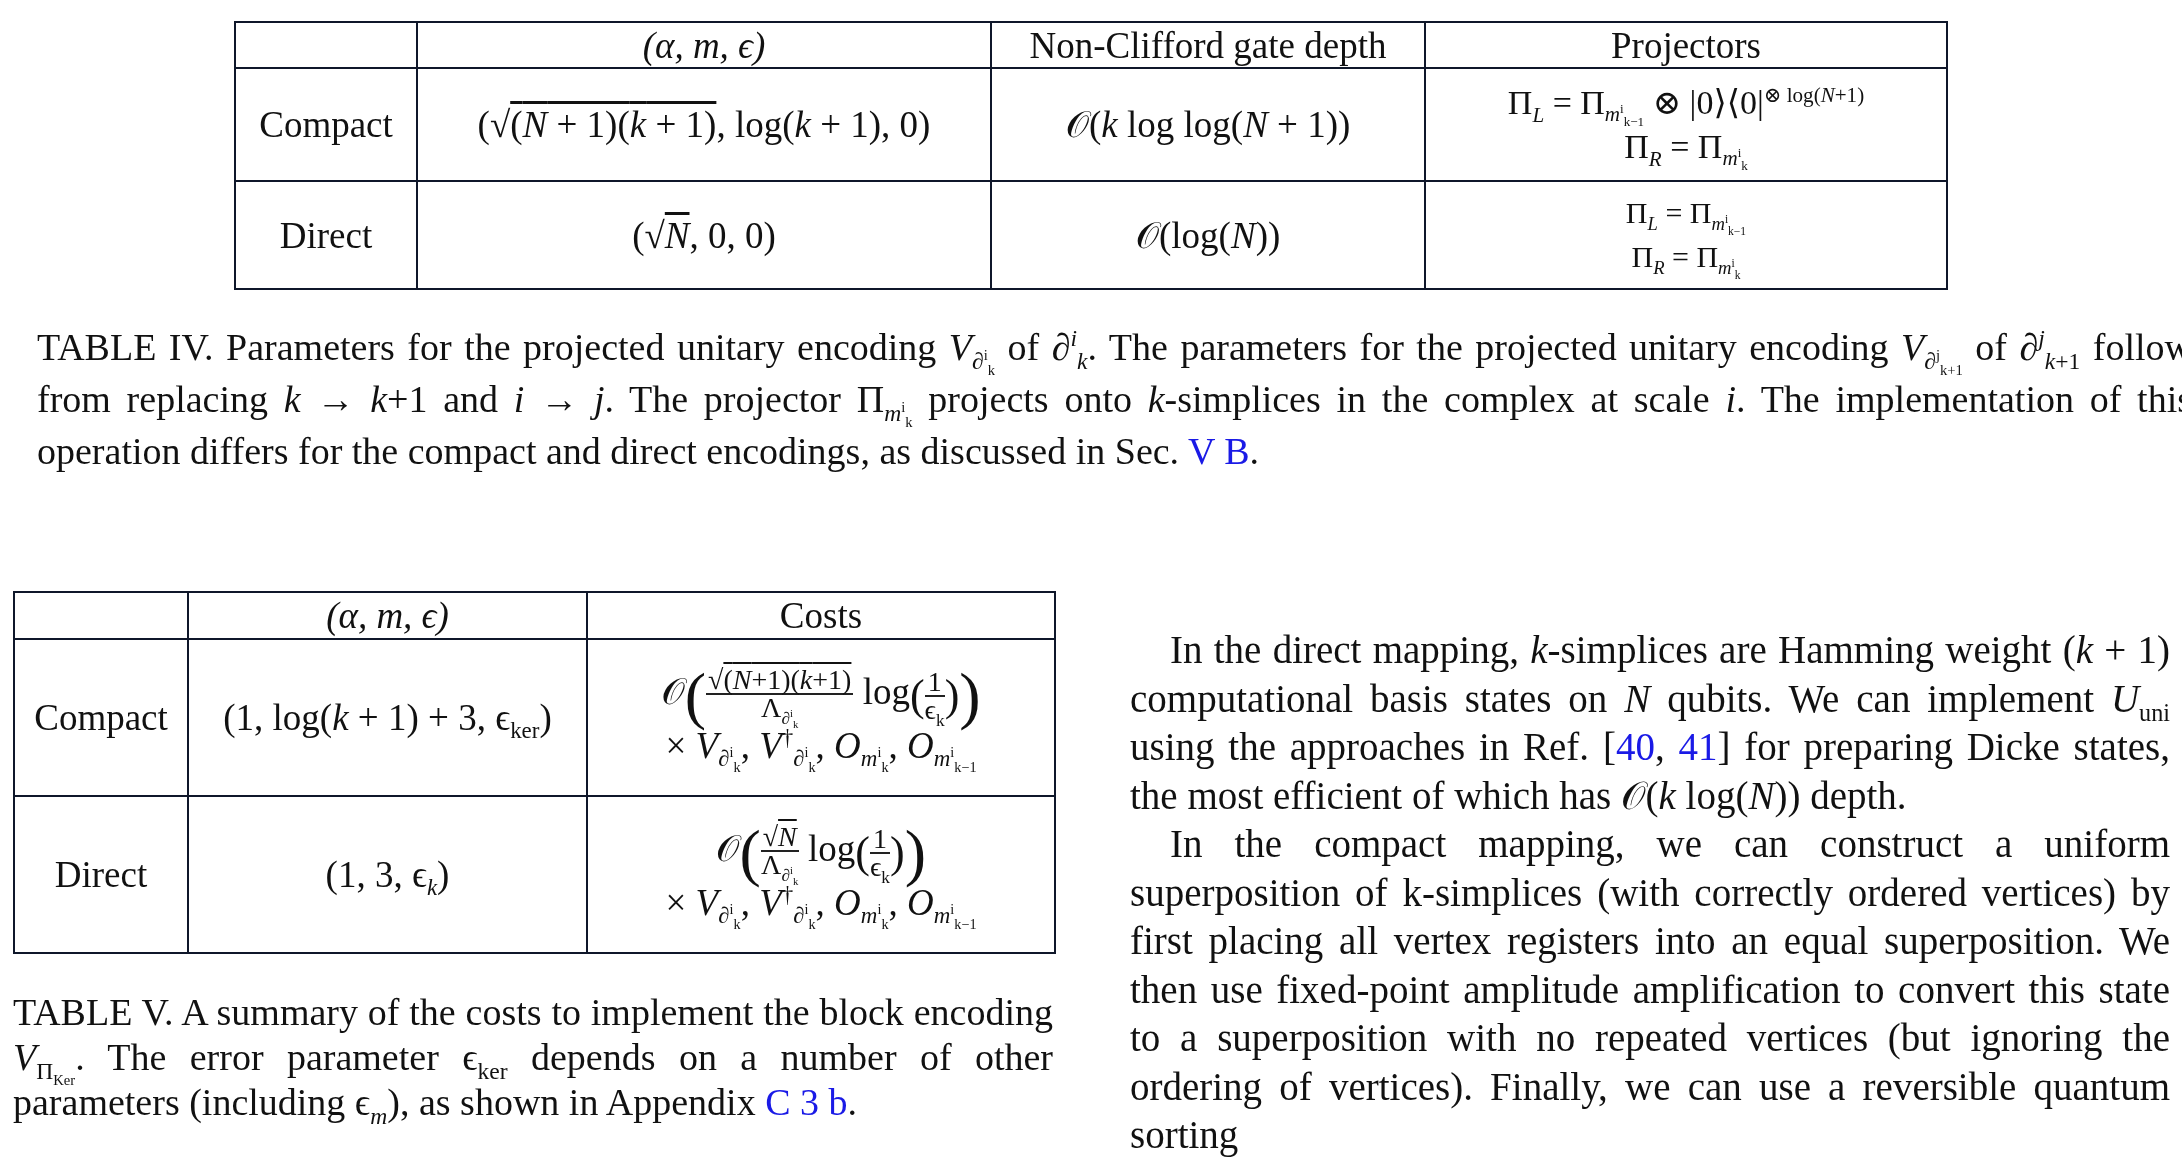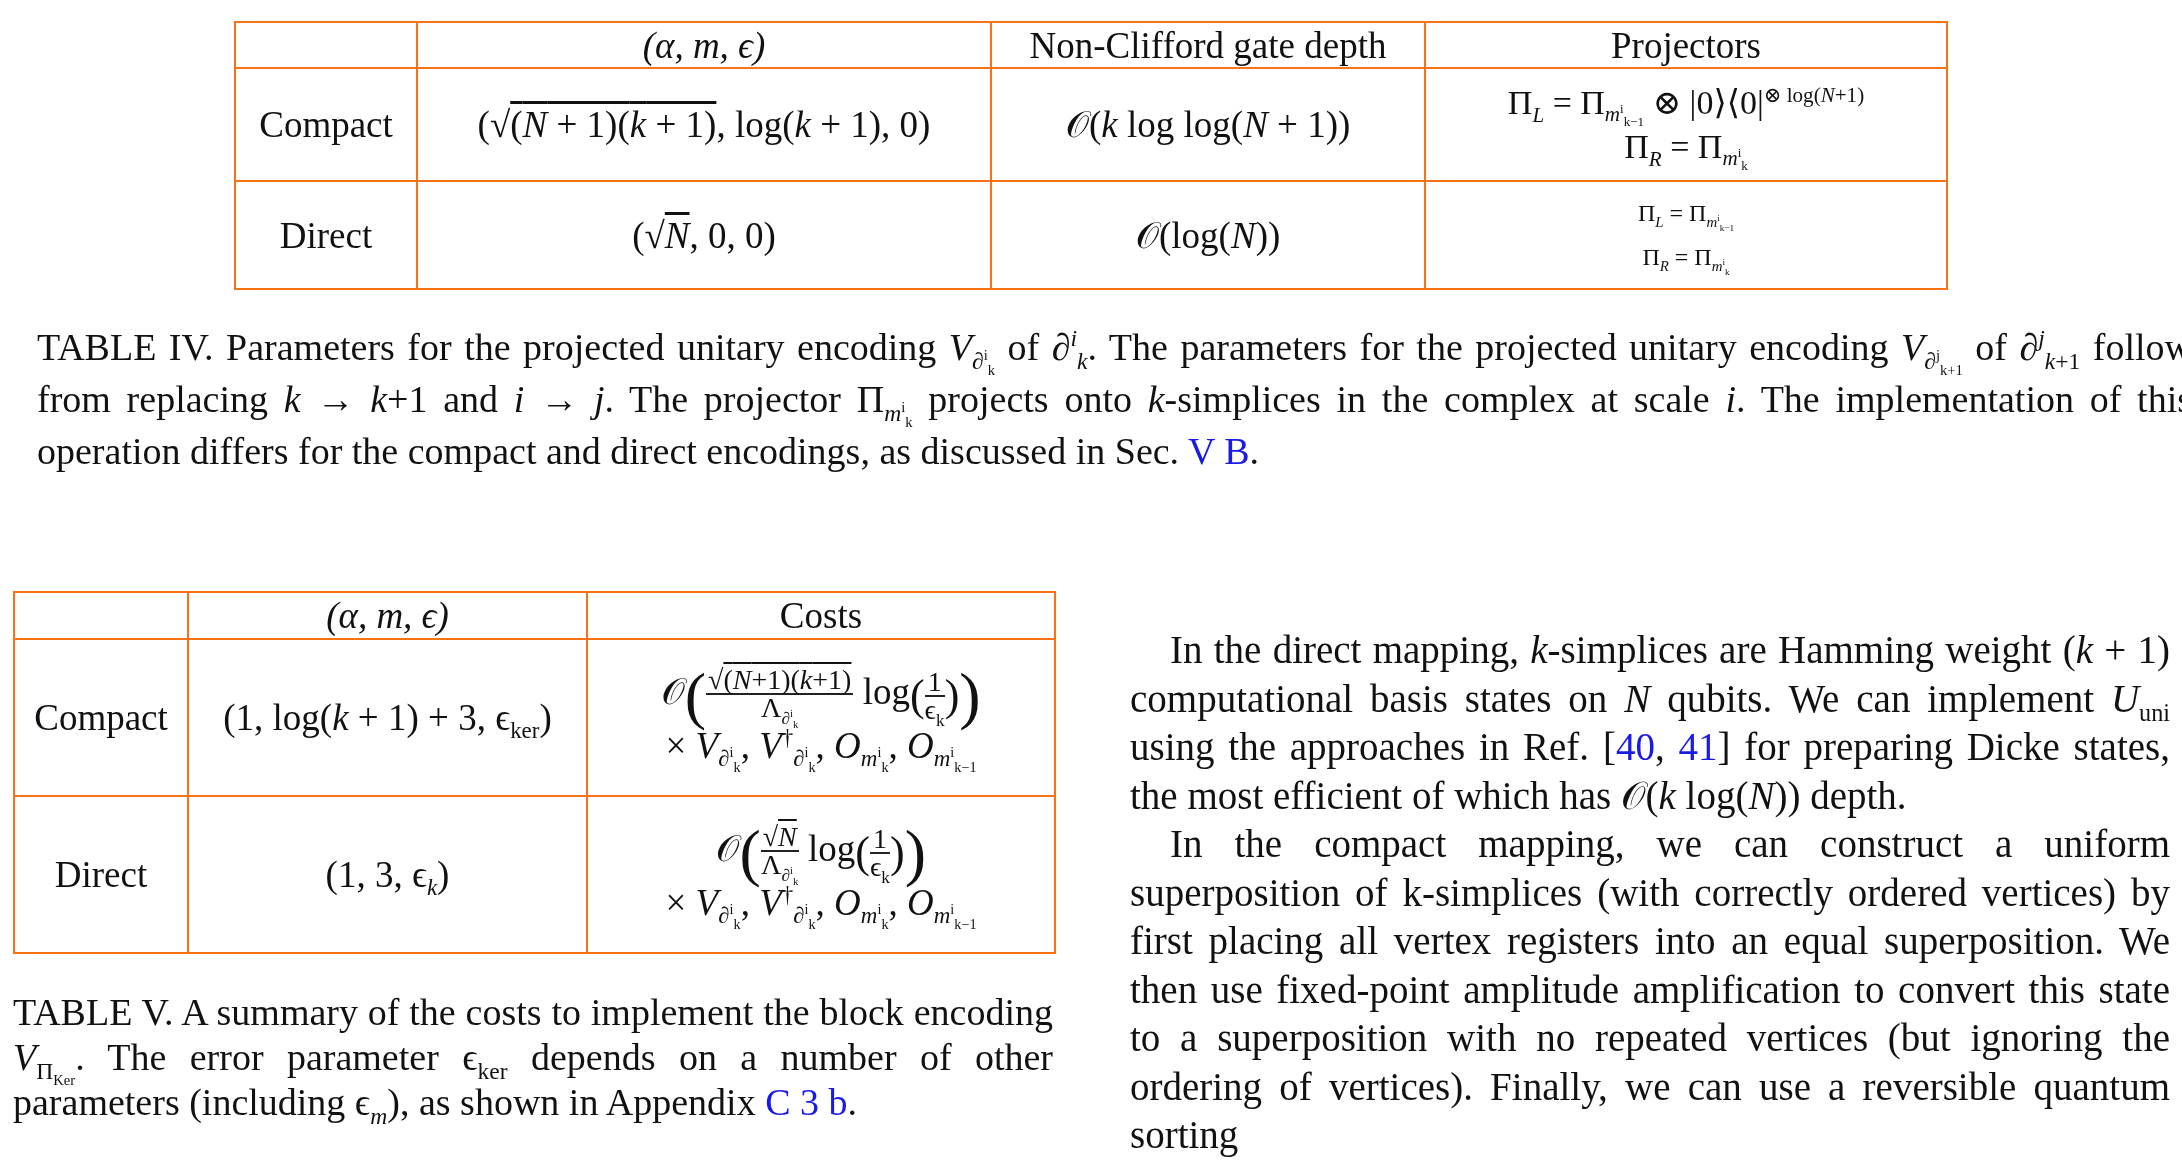--- a/index.html
+++ b/index.html
@@ -1,21 +1,21 @@
 <!DOCTYPE html>
 <html><head>
 <meta charset="utf-8">
 <style>
   html, body { margin:0; padding:0; background:#ffffff; }
   body { width:2182px; height:1174px; position:relative; overflow:hidden;
          font-family:"DejaVu Serif","Liberation Serif",serif; color:#111; }
   .i { font-style:italic; }
   sub, sup { font-size:62%; line-height:0; }
   table.t { position:absolute; border-collapse:collapse; font-family:"Liberation Serif","DejaVu Serif",serif; }
-  table.t td { border:2px solid #f97316; text-align:center; vertical-align:middle; padding:0 6px; }
+  table.t td { border:2px solid #0f172a; text-align:center; vertical-align:middle; padding:0 6px; }
   .link { color:#1a1ae6; }
   .cap { position:absolute; font-family:"Liberation Serif","DejaVu Serif",serif; font-size:38px; line-height:52px; text-align:justify; }
   .body-text { position:absolute; font-family:"Liberation Serif","DejaVu Serif",serif; font-size:39px; line-height:48.5px; text-align:justify; }
   .frac { display:inline-block; vertical-align:middle; text-align:center; font-size:28px; line-height:26px; }
   .frac .num { display:block; border-bottom:2px solid #222; padding:0 2px; }
   .frac .den { display:block; }
   .big { font-size:64px; vertical-align:middle; font-weight:200; }
   .stack { display:block; line-height:44px; }
 </style>
 </head>
@@ -35,21 +35,21 @@
     <td>𝒪(<i>k</i> log log(<i>N</i> + 1))</td>
     <td style="font-size:34px; line-height:40px;">
       <span class="stack">Π<sub class="i">L</sub> = Π<sub><i>m</i><sup>i</sup><sub>k−1</sub></sub> ⊗ |0⟩⟨0|<sup>⊗ log(<i>N</i>+1)</sup></span>
       <span class="stack">Π<sub class="i">R</sub> = Π<sub><i>m</i><sup>i</sup><sub>k</sub></sub></span>
     </td>
   </tr>
   <tr style="height:108px;">
     <td>Direct</td>
     <td>(√<span style="text-decoration:overline;"><i>N</i></span>, 0, 0)</td>
     <td>𝒪(log(<i>N</i>))</td>
-    <td style="font-size:24px; line-height:40px;">
+    <td style="font-size:30px; line-height:40px;">
       <span class="stack">Π<sub class="i">L</sub> = Π<sub><i>m</i><sup>i</sup><sub>k−1</sub></sub></span>
       <span class="stack">Π<sub class="i">R</sub> = Π<sub><i>m</i><sup>i</sup><sub>k</sub></sub></span>
     </td>
   </tr>
 </tbody>
   </table>
 
 <div class="cap" style="left:13px; top:321px; width:2155px;margin-left:24px;">
   <span>TABLE IV.</span>
   Parameters for the projected unitary encoding <i>V</i><sub>∂<sup>i</sup><sub>k</sub></sub> of ∂<sup><i>i</i></sup><sub><i>k</i></sub>. The parameters for the projected unitary encoding <i>V</i><sub>∂<sup>j</sup><sub>k+1</sub></sub>

